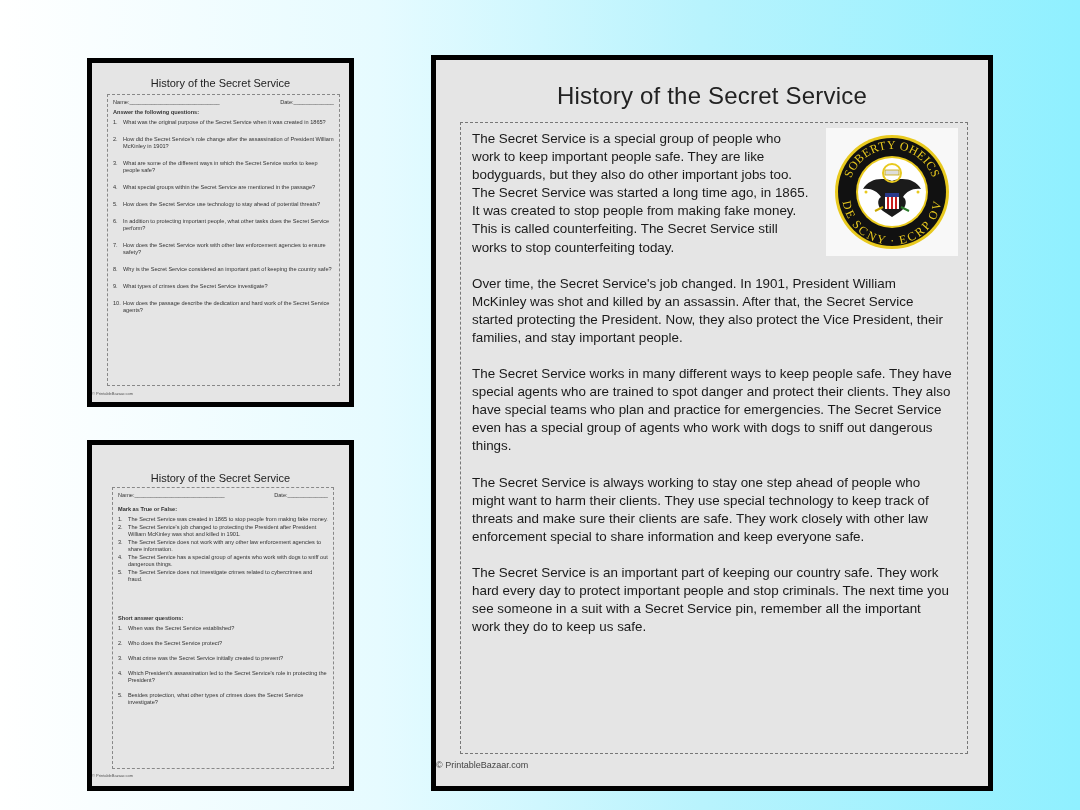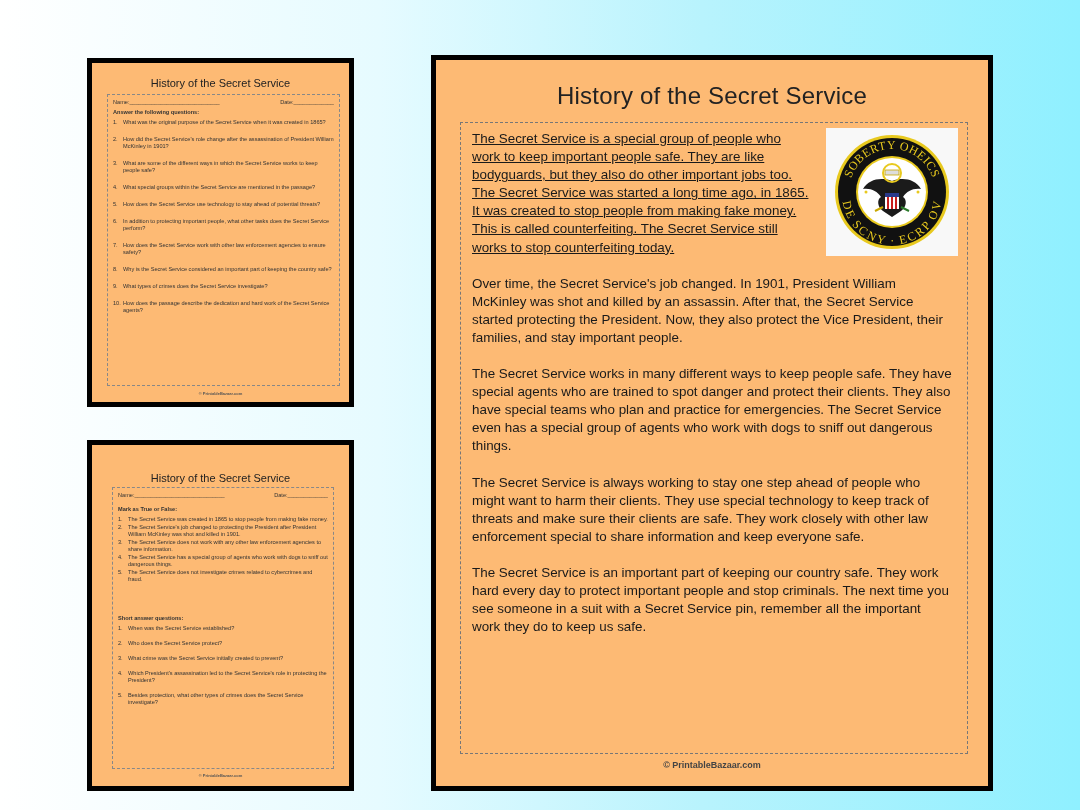--- a/index.html
+++ b/index.html
@@ -4,51 +4,51 @@
 <style>
   html, body { margin: 0; padding: 0; }
   body {
     width: 1080px; height: 810px; position: relative; overflow: hidden;
     background: linear-gradient(to right, #ffffff 0%, #e6fbff 35%, #b8f3fd 65%, #8ff0ff 100%);
     font-family: "Liberation Sans", sans-serif;
   }
   .page {
     position: absolute; background: #ffffff; border: 5px solid #000; box-sizing: border-box;
   }
-  .page-inner { position: absolute; left: 0; right: 0; top: 0; bottom: 0; background:#fdba74;padding-left:7px; }
+  .page-inner { position: absolute; left: 0; right: 0; top: 0; bottom: 0; background:#e5e5e5;padding-left:7px; }
   
   #thumb1 { left: 87px; top: 58px; width: 267px; height: 349px; }
   #thumb2 { left: 87px; top: 440px; width: 267px; height: 351px; }
   #main   { left: 431px; top: 55px; width: 562px; height: 736px; border-width: 5px; }
 
   .t-title {
     position: absolute; left: 0; right: 0; text-align: center; color: #222;
     font-family: "Liberation Sans", sans-serif;
   }
   .dashed {
     position: absolute; border: 1px dashed #888; box-sizing: border-box;
   }
   .small { font-size: 5.6px; color: #333; line-height: 7px; }
   .row-nd { display: flex; justify-content: space-between; margin-bottom: 3px; }
   .sec-h { font-weight: bold; margin: 2px 0 3px 0; }
   .q { display: flex; margin-bottom: 0; }
   .q .n { width: 10px; flex: none; }
   .q .tx { flex: 1; }
-  .foot { position: absolute; left: 0; right: 0; text-align: center; color: #555; font-weight: bold; }
+  .foot { position: absolute; left: 0; right: 0; color: #555; }
 
   
   #main .t-title { top: 22px; font-size: 24px; color: #222; letter-spacing: 0.2px; }
   #main .dashed { left: 24px; top: 62px; width: 508px; height: 632px; border: 1.5px dashed #777; }
   .body-text {
     position: absolute; left: 36px; top: 70px; width: 480px;
     font-size: 13.4px; line-height: 18.1px; color: #1a1a1a;
     font-family: "Liberation Sans", sans-serif;
   }
   .body-text p { margin: 0 0 18px 0; }
-  .p1 { width: 340px; text-decoration: underline; }
+  .p1 { width: 340px; }
   .seal-box {
     position: absolute; left: 390px; top: 68px; width: 132px; height: 128px; background: #f8f8f8;
     display: flex; align-items: center; justify-content: center;
   }
   #main .foot { top: 700px; font-size: 9px; color: #444; }
 </style>
 </head>
 <body>
 
 <div class="page" id="thumb1">

